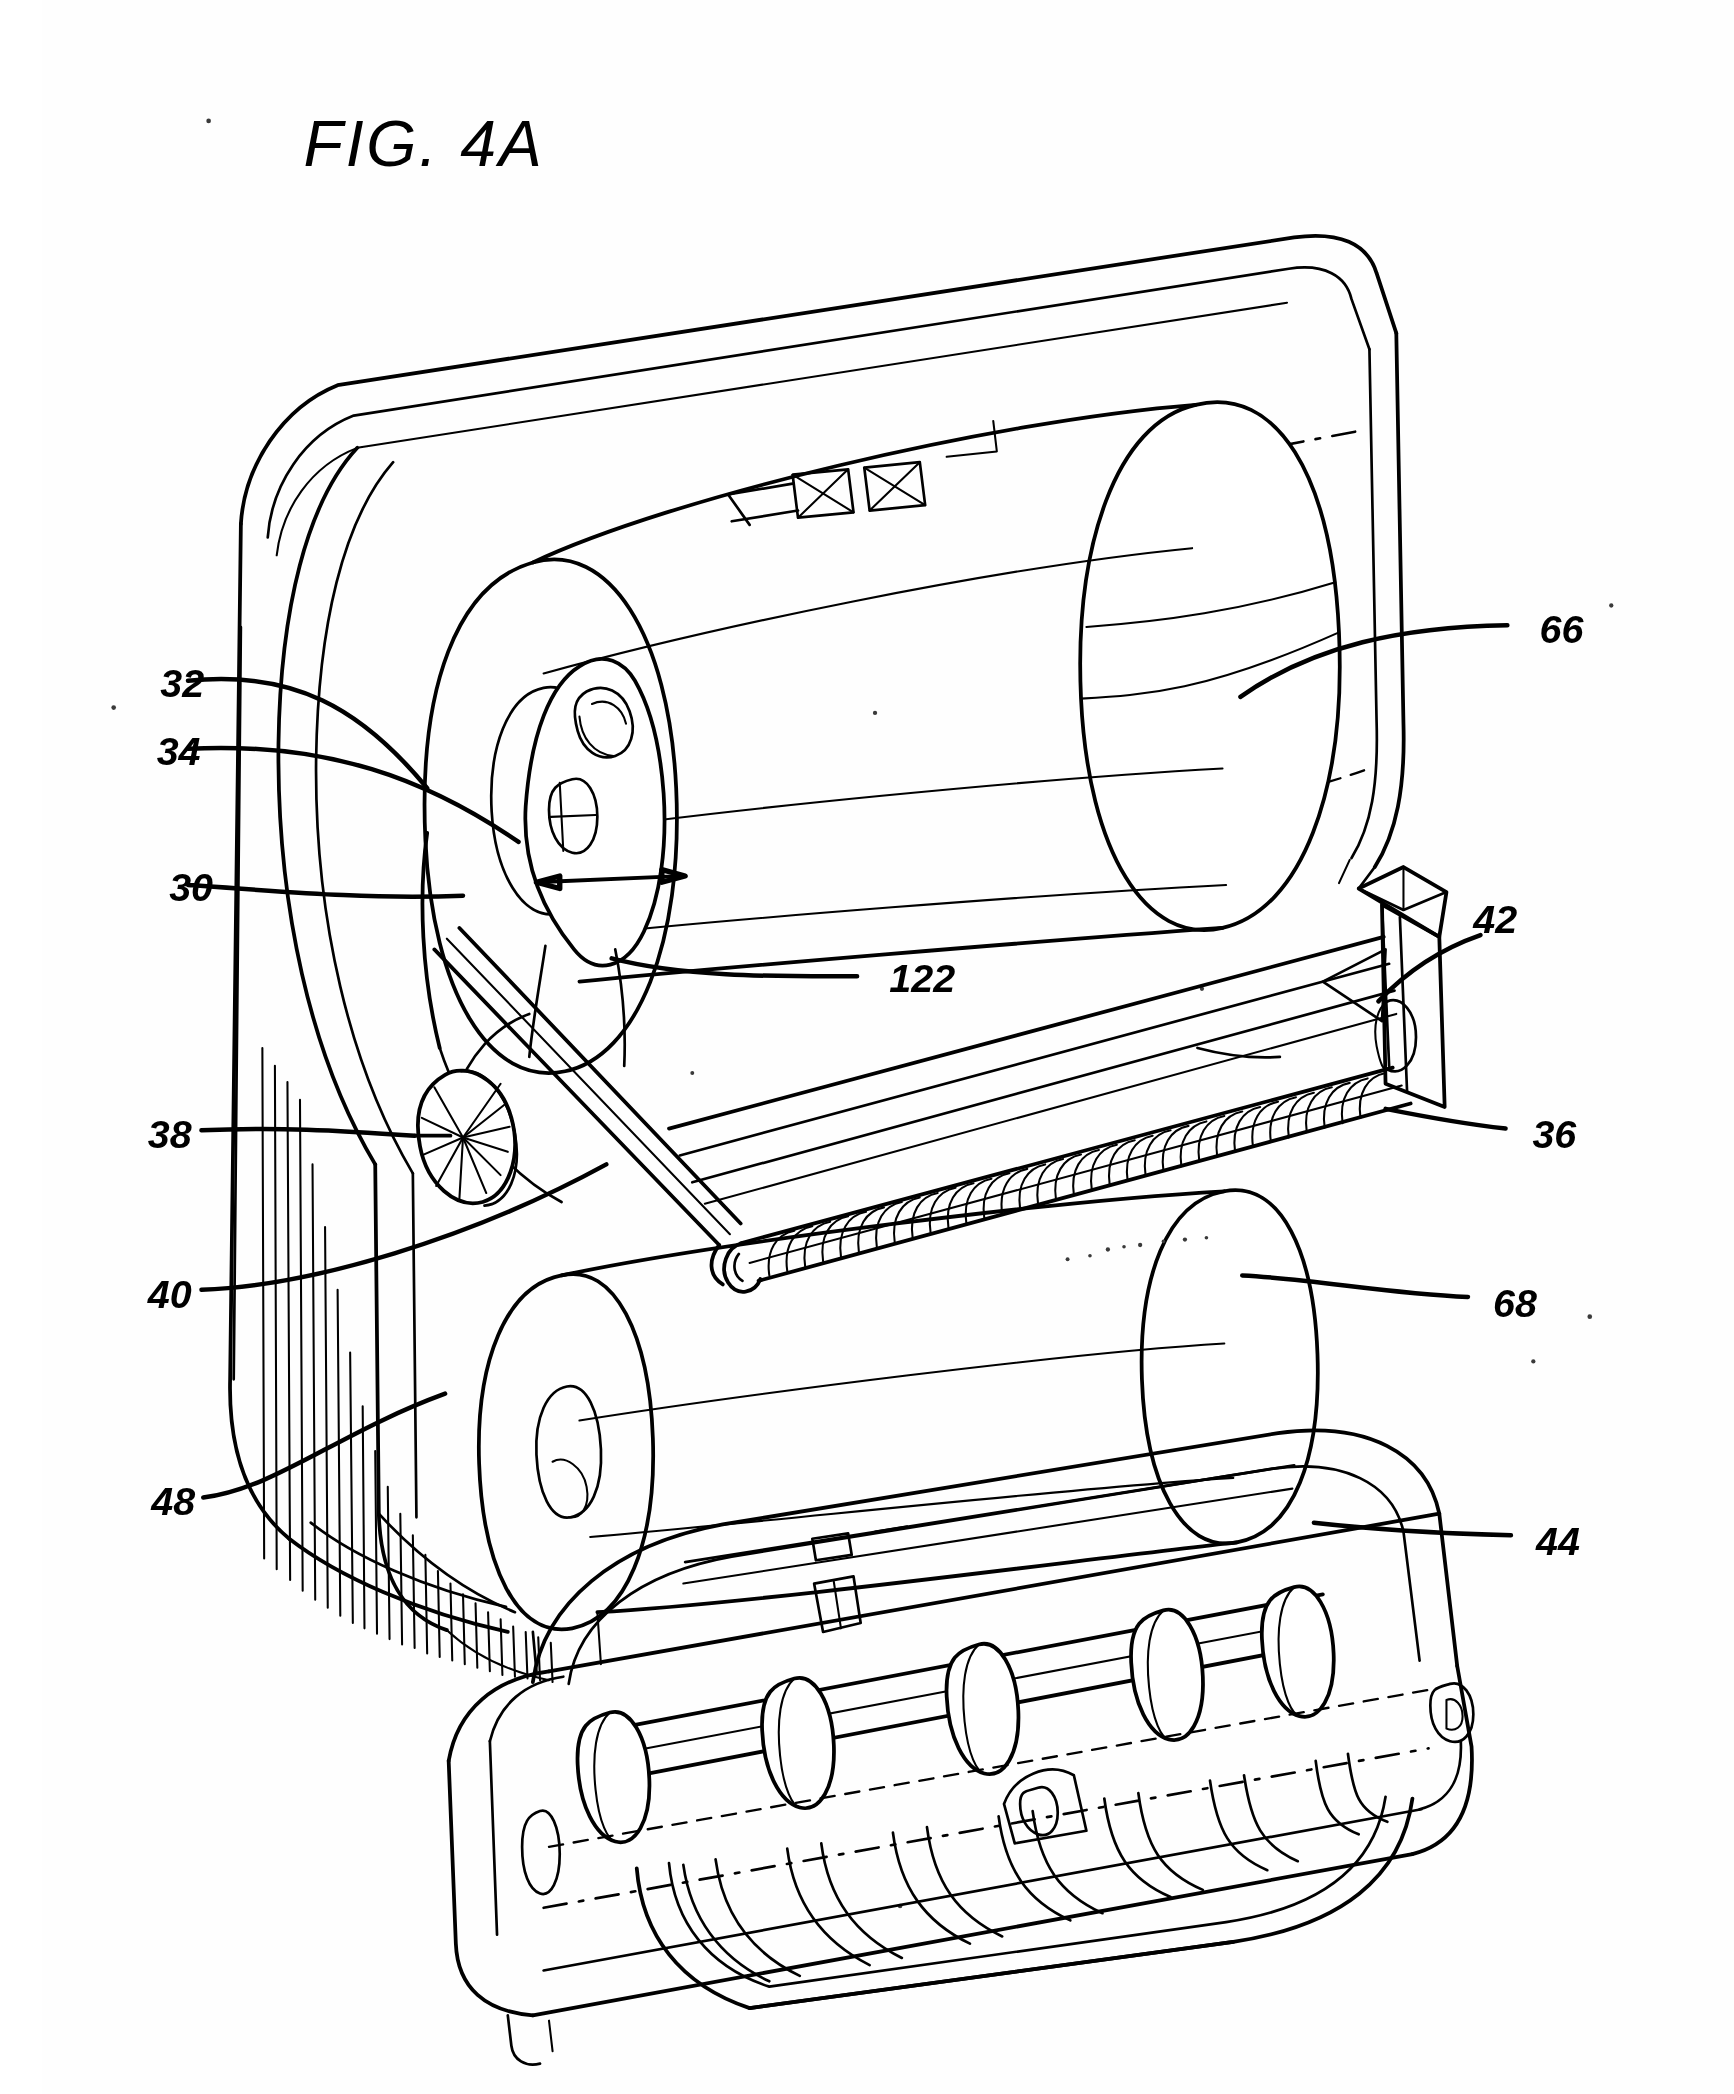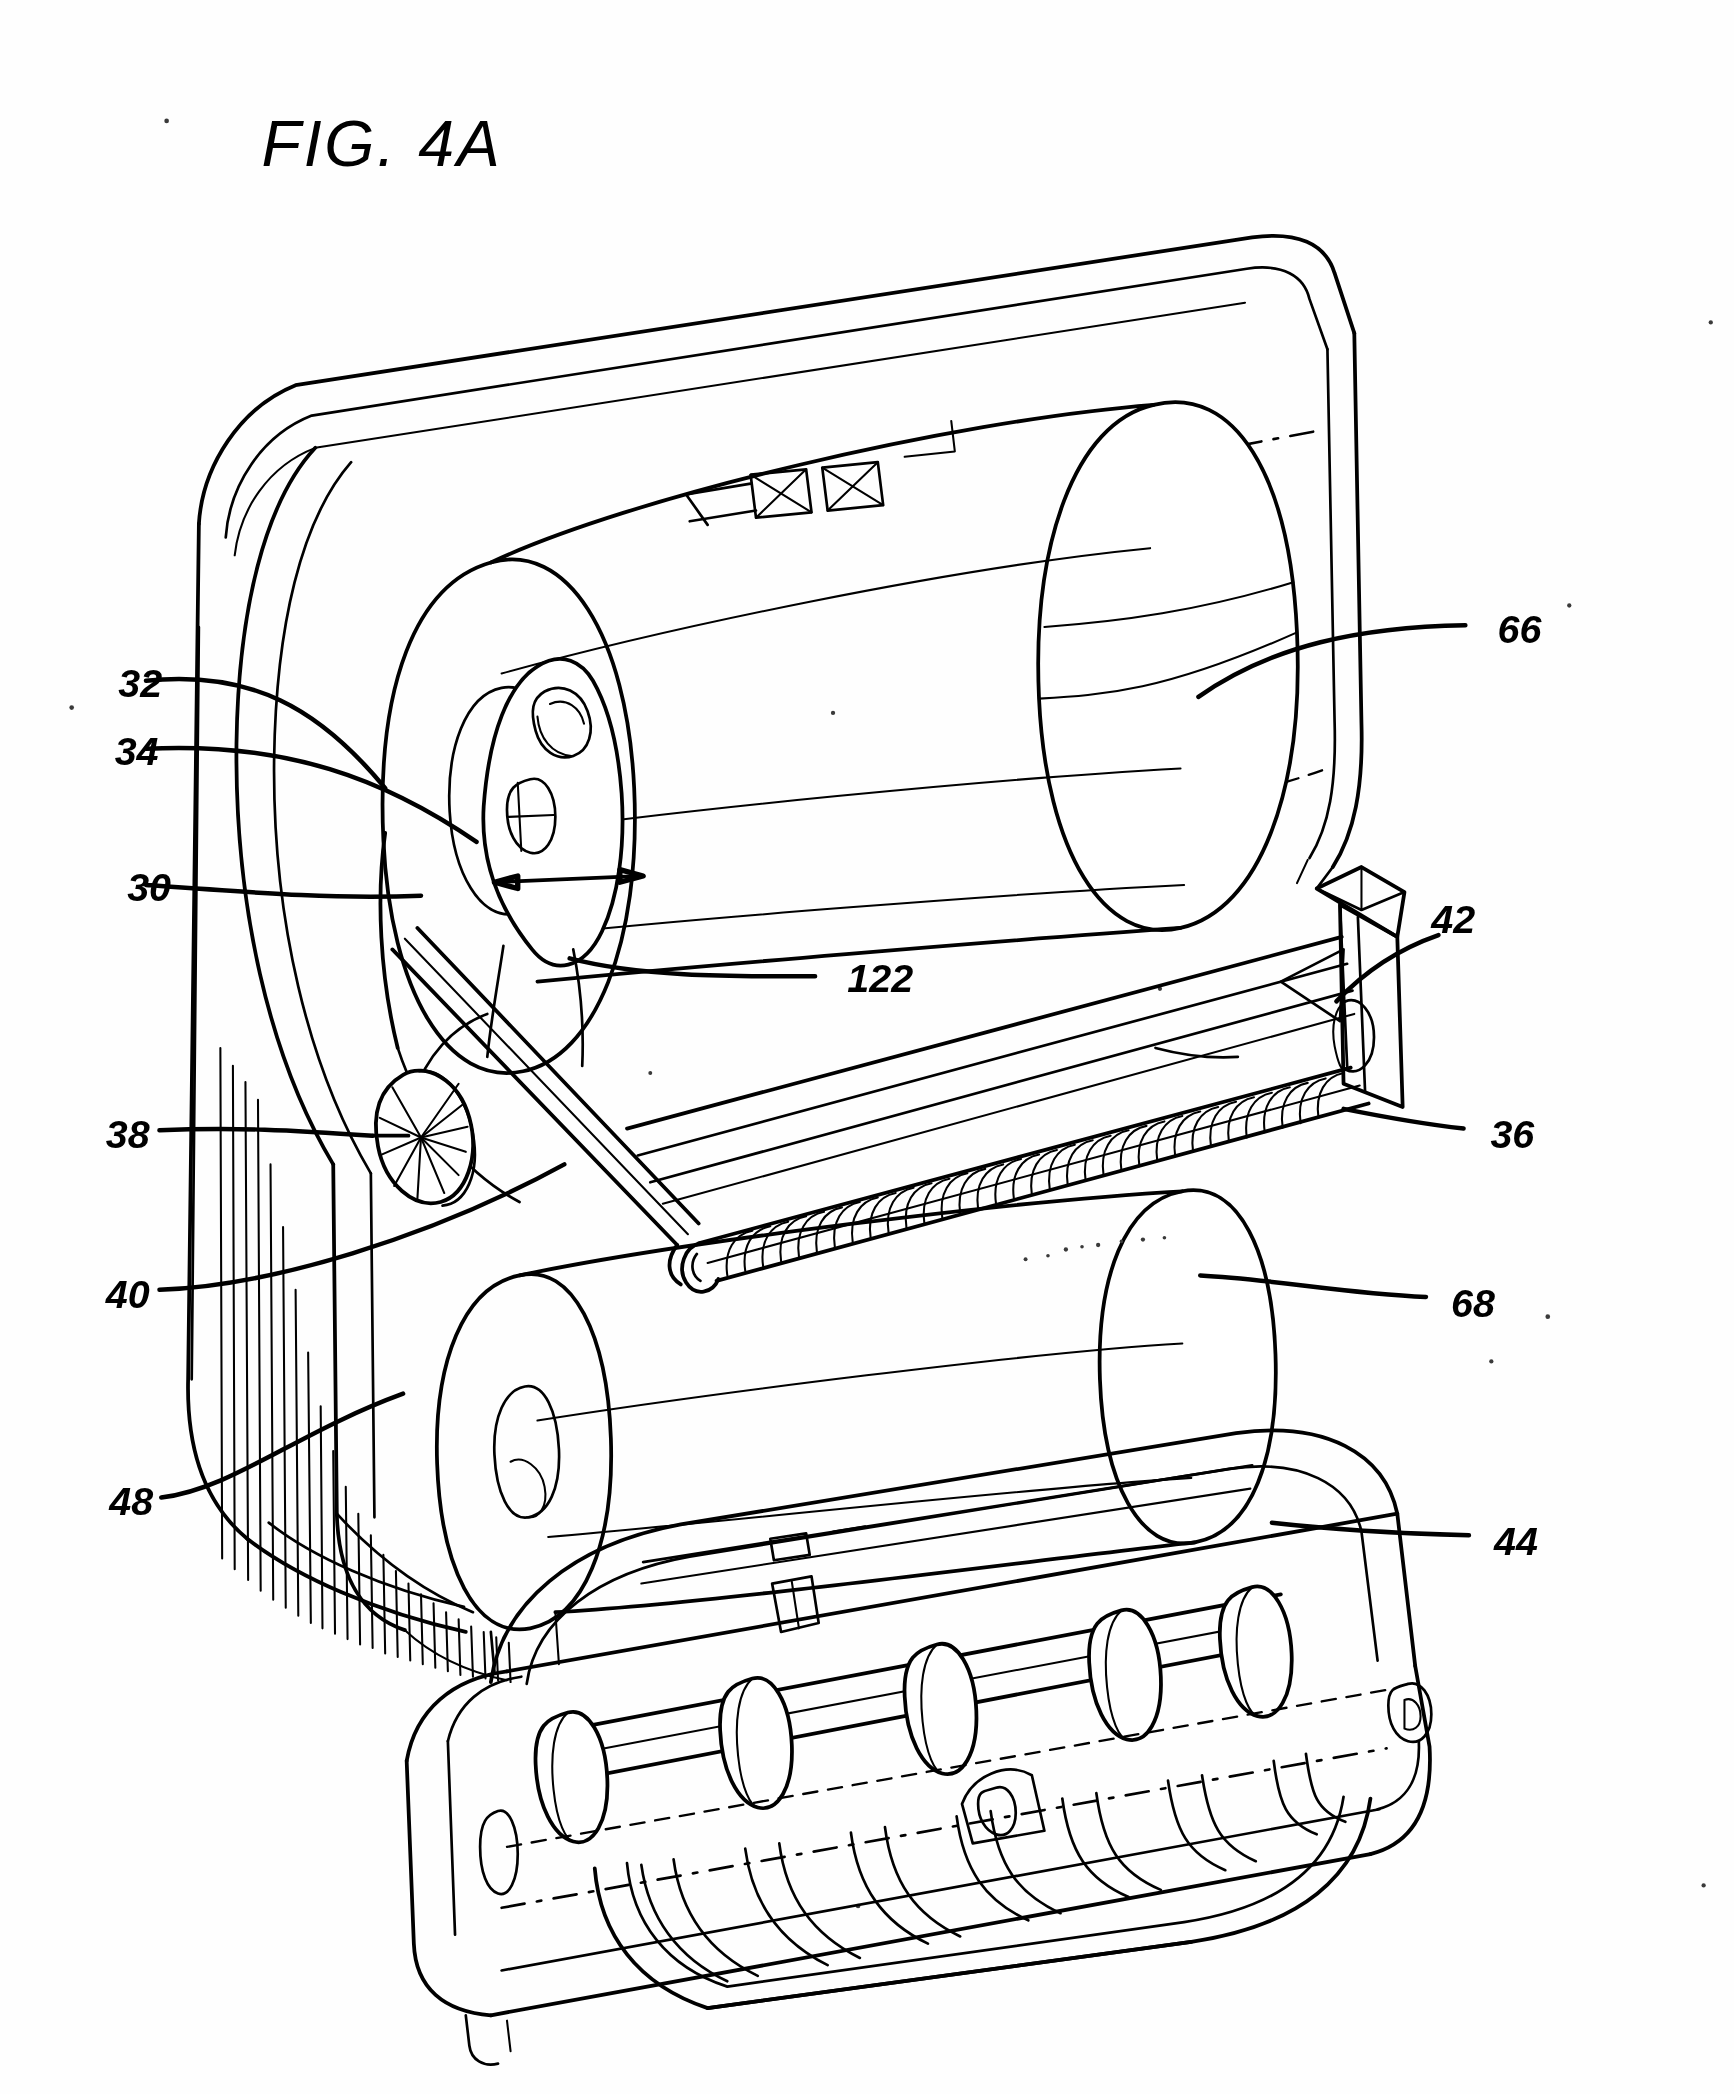--- a/index.html
+++ b/index.html
@@ -11,20 +11,21 @@
     width: 1735px;
     height: 2095px;
     font-family: "Liberation Sans", sans-serif;
     position: relative;
     overflow: hidden;
   }
   #sheet {
     position: absolute;
     inset: 0;
     background: #fefefe;
+    margin-left: 42px;
   }
   svg#figure {
     position: absolute;
     left: 0;
     top: 0;
     width: 1735px;
     height: 2095px;
     display: block;
   }
   .ln {

